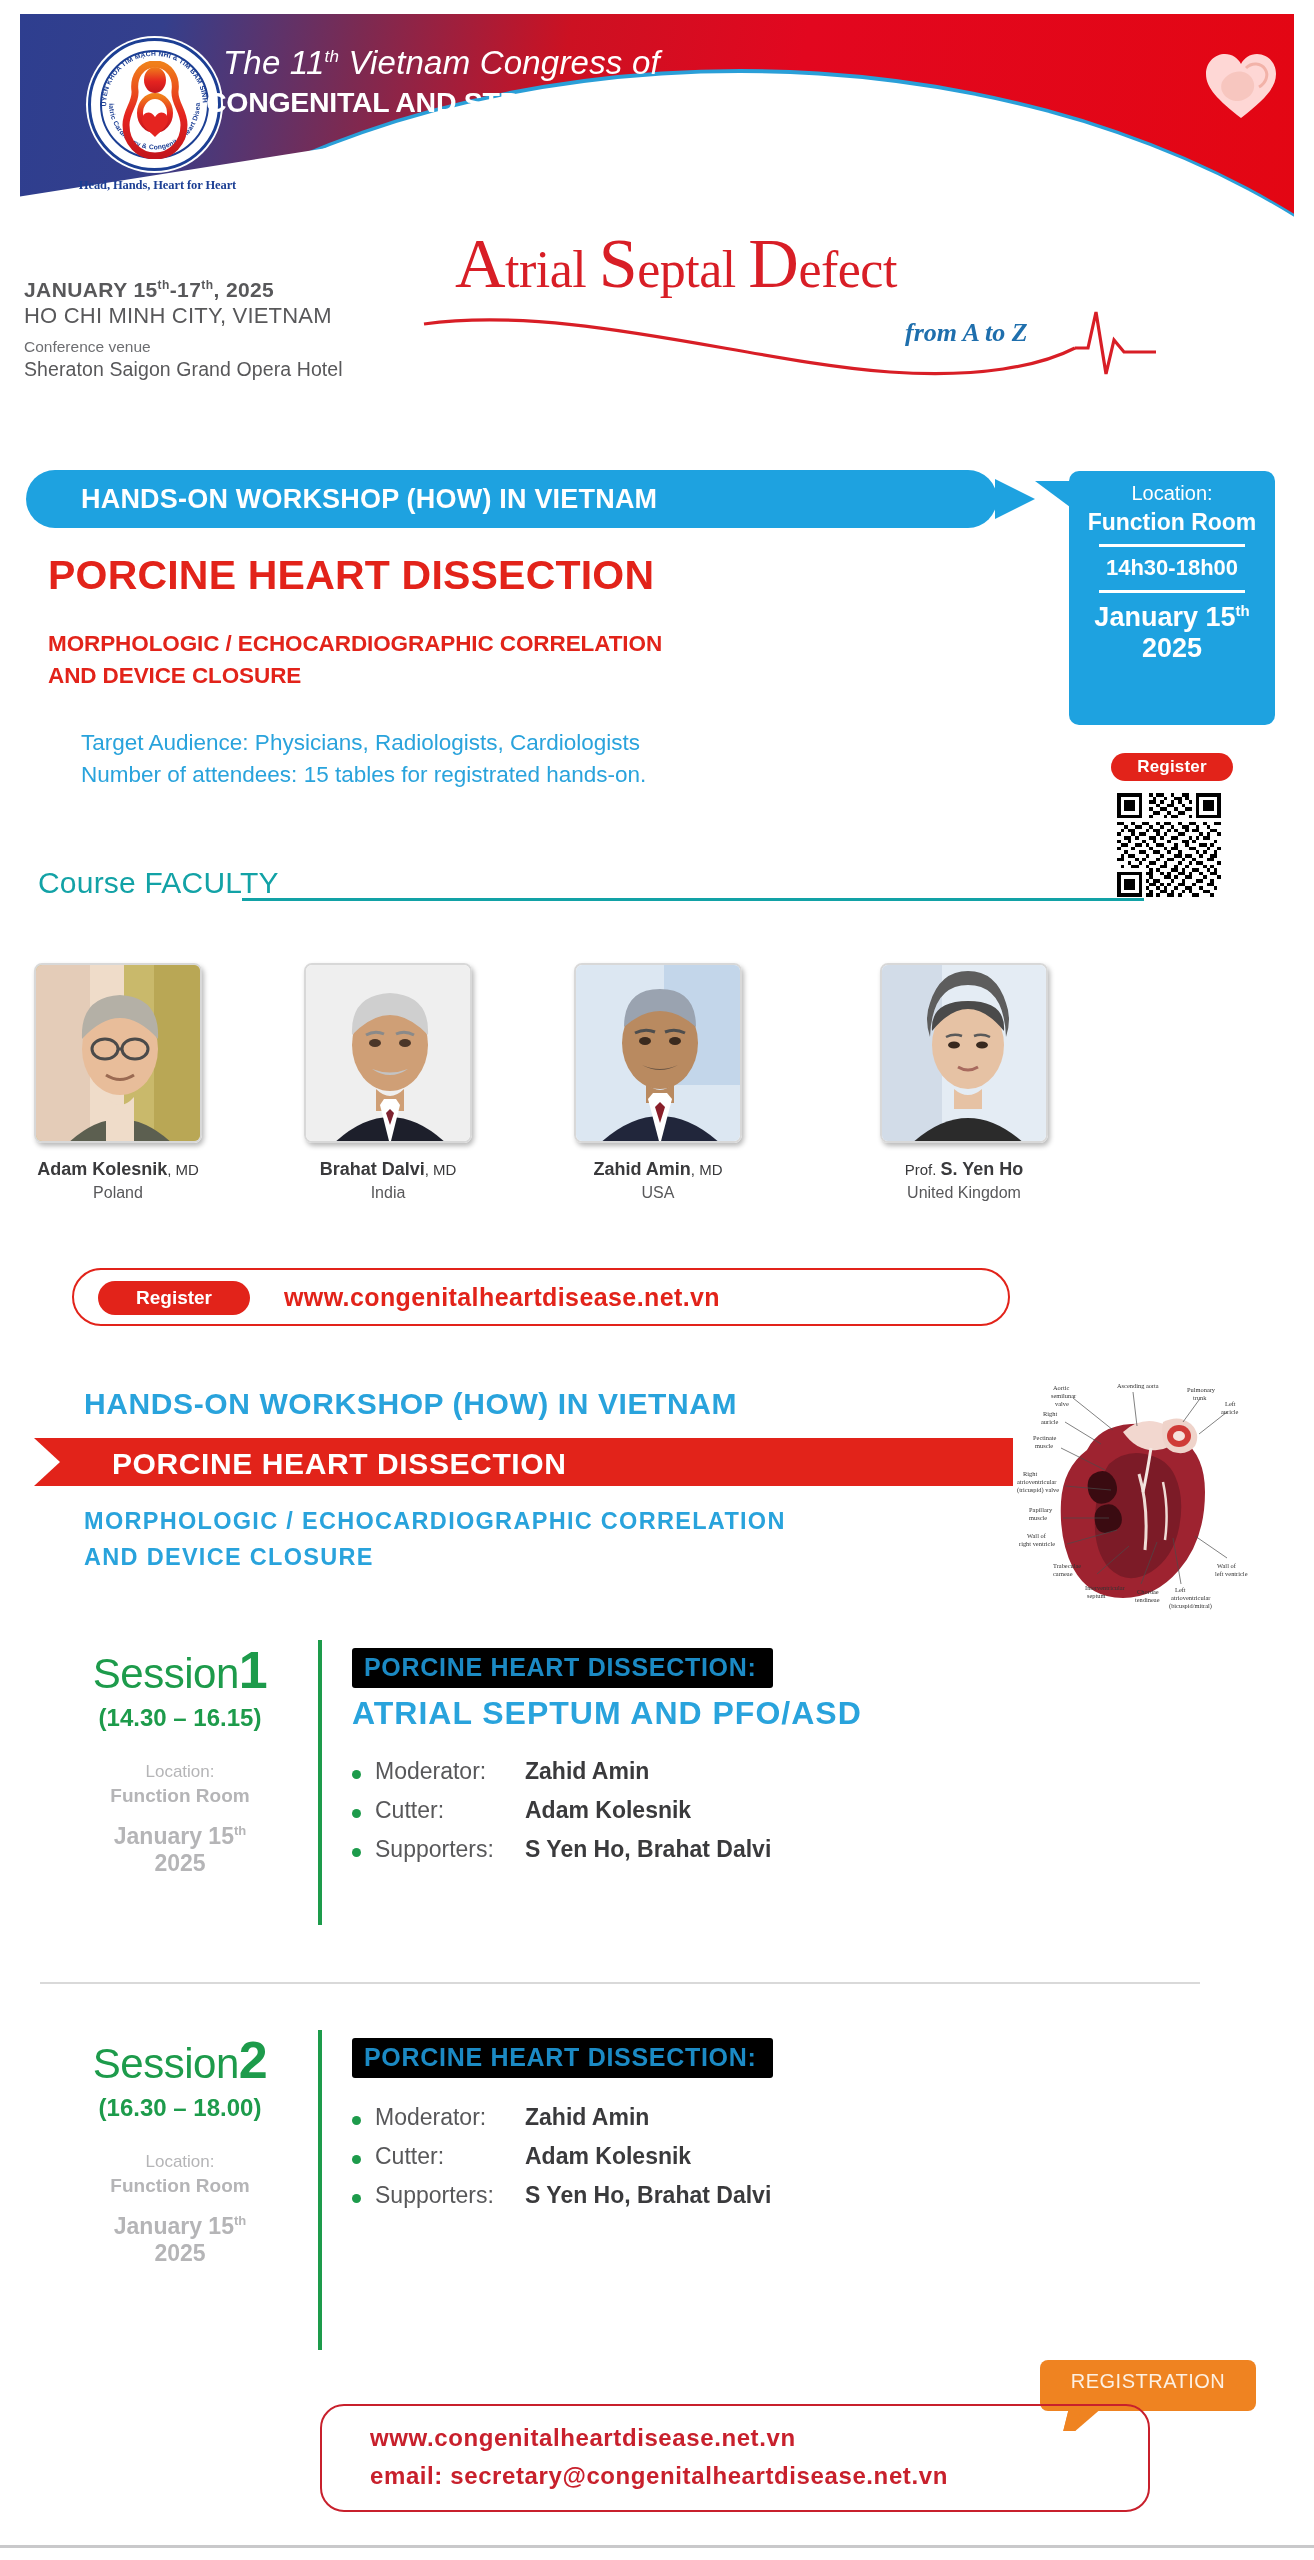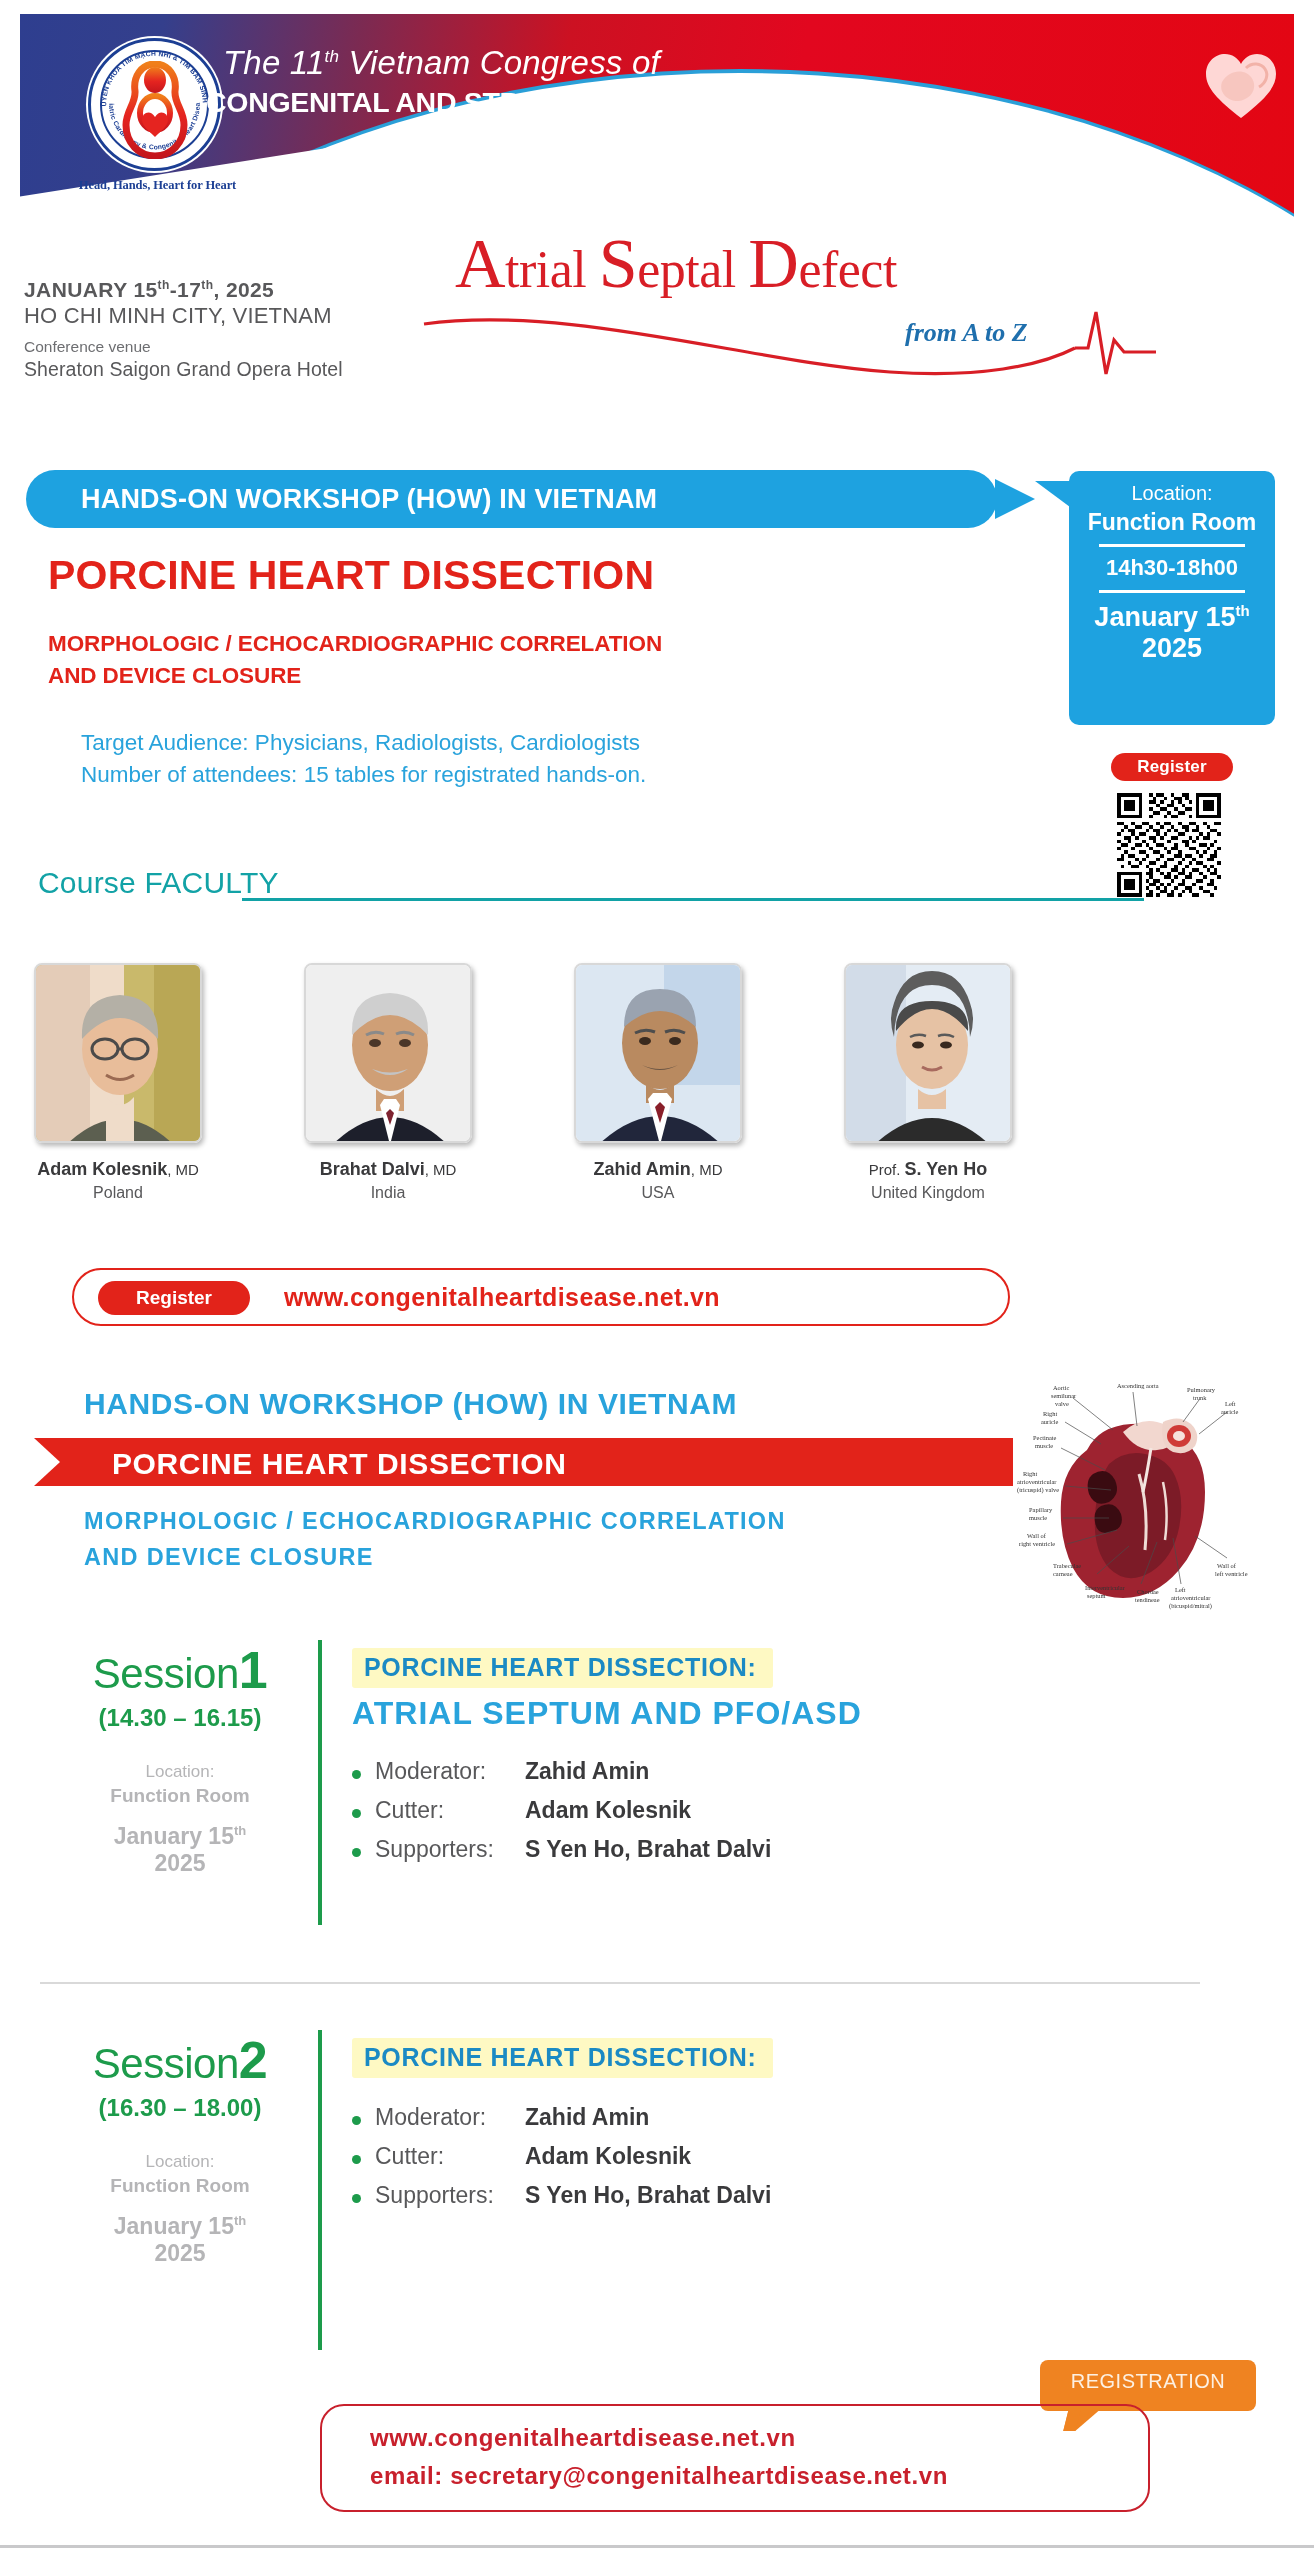--- a/index.html
+++ b/index.html
@@ -327,21 +327,21 @@
   .sess-date { margin-top: 16px; font-size: 23px; color: #b5b5b7; font-weight: bold; }
   .sess-date sup { font-size: 13px; }
   .sess-year { font-size: 23px; color: #b5b5b7; font-weight: bold; }
   .sess-divider {
     position: absolute;
     width: 4px; background: #1d9b4b;
   }
   .sess-right { position: absolute; }
   .yellow-hl {
     display: inline-block;
-    background: #fef9c3;
+    background: #000000;
     padding: 5px 16px 6px 12px;
     font-size: 25px; font-weight: bold; color: #1b8ac4;
     letter-spacing: 0.7px;
     border-radius: 3px;
   }
   .sess-heading {
     margin-top: 7px;
     font-size: 32px; font-weight: bold; color: #29a3dc;
     letter-spacing: 1px;
   }
@@ -757,21 +757,21 @@
           <path d="M22 180 q62 -58 124 0 z" fill="#21263b"></path>
           <path d="M70 118 q14 14 28 0 l0 20 l-28 0 z" fill="#b98a60"></path>
           <path d="M72 134 l12 46 l12 -46 l-5 -6 l-14 0 z" fill="#ffffff"></path>
           <path d="M79 142 l5 16 l5 -16 l-5 -5 z" fill="#8a1f2a"></path>
         </svg>
       </div>
       <div class="fac-name"><span class="pf"></span><b>Zahid Amin</b><span class="md">, MD</span></div>
       <div class="fac-country">USA</div>
     </div>
 
-    <div class="fac" style="left:818px">
+    <div class="fac" style="left:854px">
       <div class="fac-photo">
         <svg viewBox="0 0 168 180" width="168" height="180">
           <rect width="168" height="180" fill="#e4ecf4"></rect>
           <rect x="0" y="0" width="60" height="180" fill="#d2dce8"></rect>
           <ellipse cx="86" cy="80" rx="36" ry="44" fill="#e6c2a4"></ellipse>
           <path d="M48 72 q2 -52 38 -52 q36 0 38 52 q6 -18 0 -34 q-10 -32 -38 -32 q-28 0 -38 32 q-6 16 0 34 z" fill="#5d5d5d"></path>
           <path d="M50 66 q18 -22 36 -22 q18 0 36 22 q2 -30 -36 -30 q-38 0 -36 30 z" fill="#4a4a4a"></path>
           <ellipse cx="72" cy="80" rx="6" ry="3.5" fill="#38291f"></ellipse>
           <ellipse cx="100" cy="80" rx="6" ry="3.5" fill="#38291f"></ellipse>
           <path d="M64 72 q8 -4 16 -1" fill="none" stroke="#5a5a5a" stroke-width="2.5"></path>

